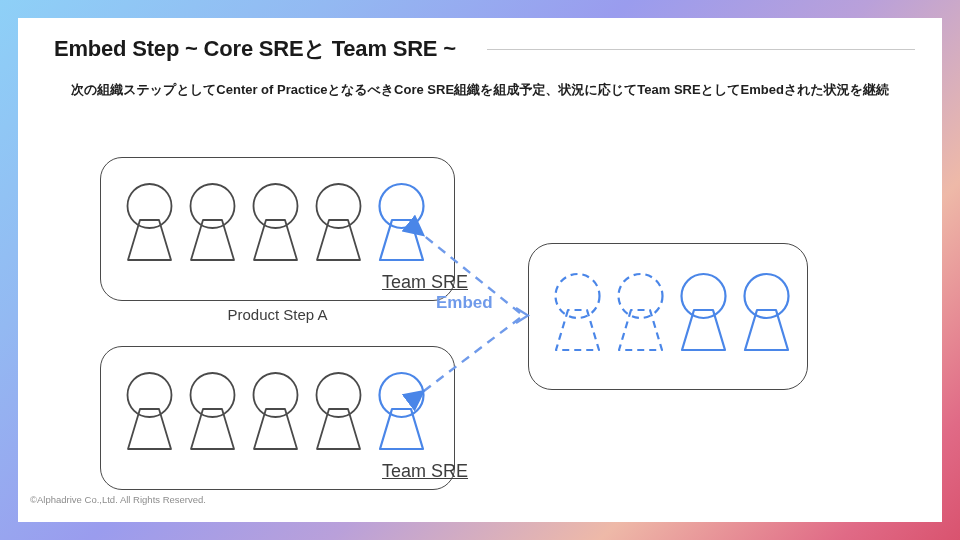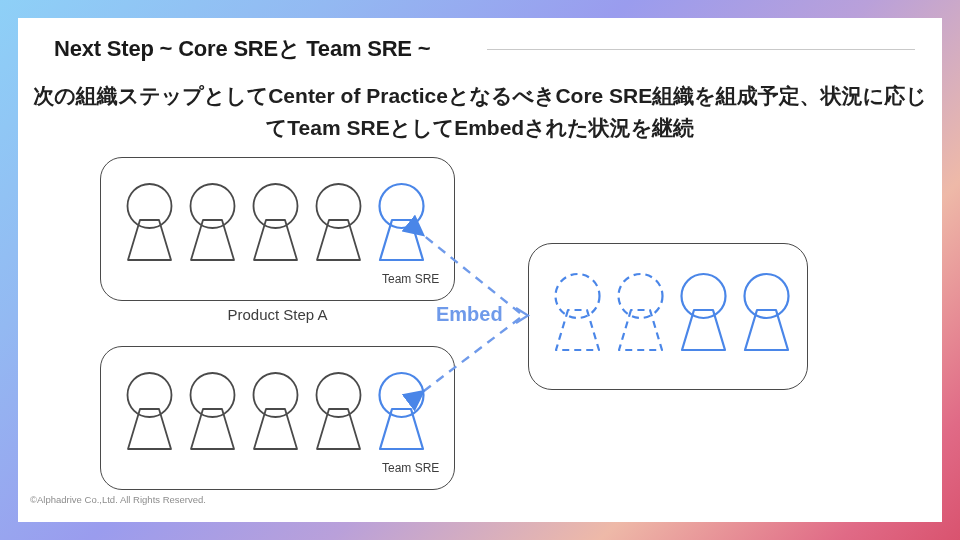--- a/index.html
+++ b/index.html
@@ -60,21 +60,21 @@
     background: #c9c9c9;
   }
 
   
   #lead-text {
     position: absolute;
     left: 12px;
     top: 62px;
     width: 900px;
     text-align: center;
-    font-size: 21px;
+    font-size: 13px;
     font-weight: bold;
     line-height: 1.5;
     color: #202020;
   }
 
   
   .team-box {
     position: absolute;
     box-sizing: border-box;
     border: 1.6px solid #4a4a4a;
@@ -108,39 +108,40 @@
 
   .person {
     position: relative;
     width: 63px;
     height: 96px;
   }
   .person svg { display: block; }
 
   .sre-label {
     position: absolute;
-    font-size: 12px;
+    font-size: 18px;
     color: #3d3d3d;
     white-space: nowrap;
+    text-decoration: underline;
   }
   #sre-label-a { left: 364px; top: 254px; }
   #sre-label-b { left: 364px; top: 443px; }
 
   
   #connector-layer {
     position: absolute;
     left: 0; top: 0;
     width: 924px; height: 504px;
     pointer-events: none;
   }
   #embed-label {
     position: absolute;
     left: 418px;
-    top: 285px;
-    font-size: 20px;
+    top: 275px;
+    font-size: 17px;
     font-weight: bold;
     color: #6f9aea;
     white-space: nowrap;
     text-align: right;
   }
 
   
   #copyright {
     position: absolute;
     left: 12px;
@@ -149,21 +150,21 @@
     color: #8d8d8d;
     white-space: nowrap;
   }
 </style>
 </head>
 <body>
 
 <div id="slide-frame">
   <div id="slide-canvas">
 
-    <div id="slide-title">Next Step ~ Core SREと Team SRE ~</div>
+    <div id="slide-title">Embed Step ~ Core SREと Team SRE ~</div>
     <div id="title-rule" style="background: rgb(201, 201, 201);"></div>
 
     <div id="lead-text">次の組織ステップとしてCenter of PracticeとなるべきCore SRE組織を組成予定、状況に応じてTeam SREとしてEmbedされた状況を継続</div>
 
     <div class="team-box" id="box-team-a"></div>
     <div class="people-row" id="people-a">
         <div class="person">
           <svg width="63" height="96" viewBox="0 0 63 96">
             <path d="M22,44 L10,84 L53,84 L41,44 Z" fill="none" stroke="#4a4a4a" stroke-width="1.8" stroke-linejoin="round"></path>
             <circle cx="31.5" cy="30" r="22" fill="none" stroke="#4a4a4a" stroke-width="1.8"></circle>

